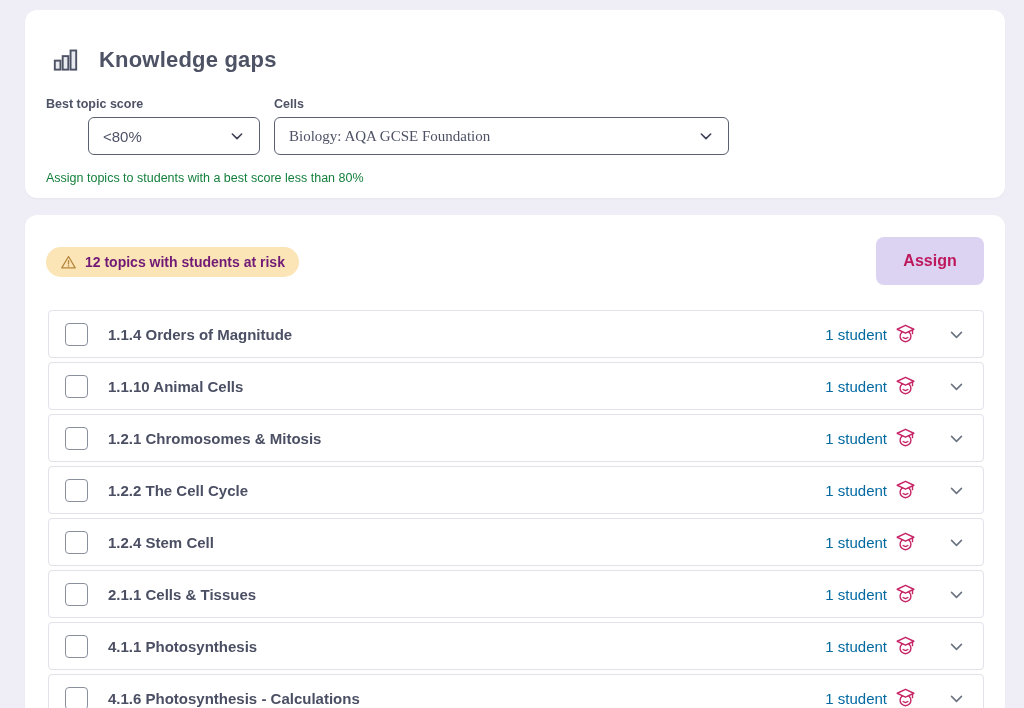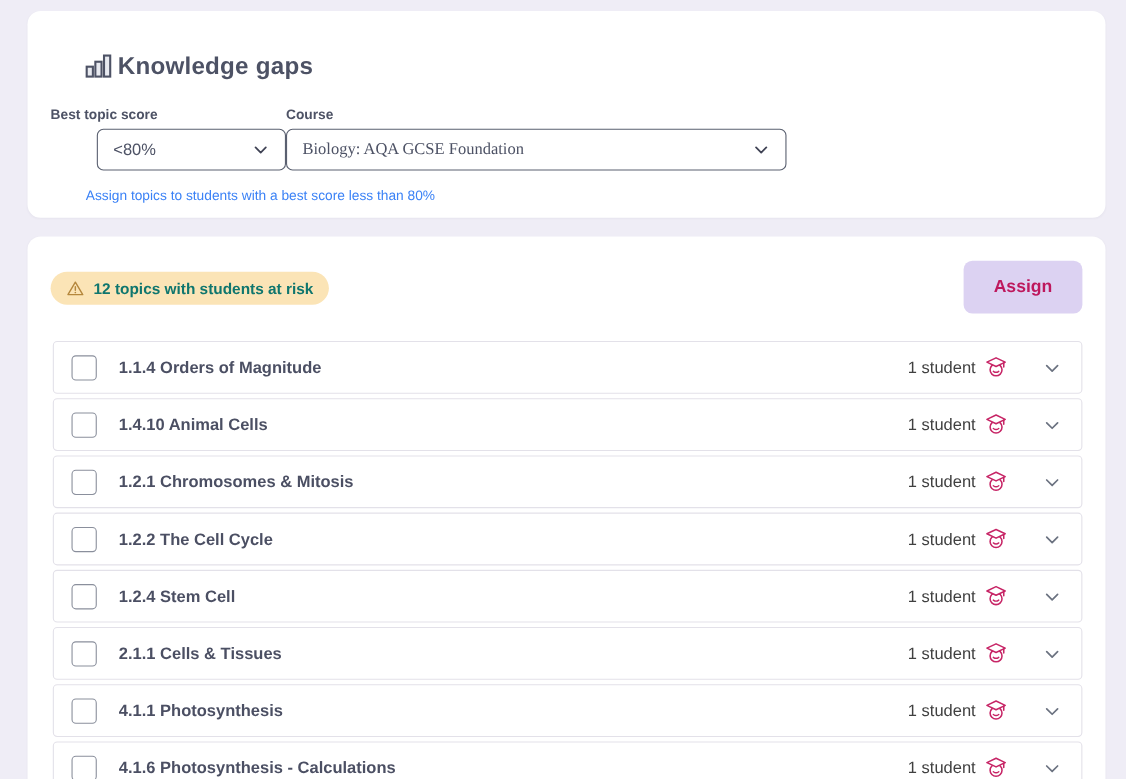--- a/index.html
+++ b/index.html
@@ -18,32 +18,32 @@
     background: #ffffff;
     border-radius: 12px;
     box-shadow: 0 1px 2px rgba(40,40,70,0.04);
   }
   .header-card { top: 10px; height: 188px; }
   .topics-card { top: 215px; height: 620px; }
 
   .title-row {
     display: flex;
     align-items: center;
-    gap: 4px;
+    gap: 20px;
     padding: 36px 0 0 27px;
-    margin-left: 24px;
   }
   .page-title {
     font-size: 22px;
     font-weight: 700;
     color: #4d5265;
     letter-spacing: 0.2px;
   }
   .filters {
     display: flex;
+    gap: 14px;
     padding: 24px 0 0 21px;
   }
   .field-label {
     font-size: 12.5px;
     font-weight: 700;
     color: #4d5265;
     margin-bottom: 6px;
   }
   .select-box {
     display: flex;
@@ -57,40 +57,39 @@
     font-size: 15px;
     color: #4d5265;
     background: #ffffff;
     cursor: pointer;
   }
   .select-score { width: 172px; margin-left: 42px; }
   .select-course { width: 455px; font-family: Liberation Serif, serif; }
   .helper-text {
     padding: 16px 0 0 21px;
     font-size: 12.5px;
-    color: #3b82f6;
-    margin-left: 32px;
+    color: #15803d;
   }
 
   .panel-toolbar {
     position: absolute;
     top: 22px;
     left: 21px;
     right: 21px;
     height: 48px;
   }
   .risk-badge {
     position: absolute;
     left: 0;
     top: 10px;
     display: inline-flex;
     align-items: center;
     gap: 8px;
     background: #fbe4b6;
-    color: #0f766e;
+    color: #701a75;
     font-size: 14px;
     font-weight: 700;
     height: 30px;
     padding: 0 14px;
     border-radius: 15px;
   }
   .assign-btn {
     position: absolute;
     right: 0;
     top: 0;
@@ -137,21 +136,21 @@
     font-size: 15px;
     font-weight: 700;
     color: #4b4f63;
     flex: 1 1 auto;
     white-space: nowrap;
     overflow: hidden;
   }
   .student-count {
     font-size: 15px;
     font-weight: 500;
-    color: #404040;
+    color: #0369a1;
     margin-right: 8px;
     white-space: nowrap;
   }
   .scholar-icon { flex: 0 0 auto; }
   .row-chevron {
     margin-left: 32px;
     margin-right: 4px;
     flex: 0 0 auto;
     cursor: pointer;
   }
@@ -178,21 +177,21 @@
       <div class="select-box select-score">
         <span>&lt;80%</span>
         <span>
           <svg width="16" height="16" viewBox="0 0 24 24">
               <path d="M5 9 L12 16 L19 9" fill="none" stroke="#3f4254" stroke-width="2.4" stroke-linecap="round" stroke-linejoin="round"></path>
             </svg>
         </span>
       </div>
     </div>
     <div>
-      <div class="field-label">Course</div>
+      <div class="field-label">Cells</div>
       <div class="select-box select-course">
         <span>Biology: AQA GCSE Foundation</span>
         <span>
           <svg width="16" height="16" viewBox="0 0 24 24">
               <path d="M5 9 L12 16 L19 9" fill="none" stroke="#3f4254" stroke-width="2.4" stroke-linecap="round" stroke-linejoin="round"></path>
             </svg>
         </span>
       </div>
     </div>
   </div>
@@ -230,21 +229,21 @@
     </span>
     <span class="row-chevron">
       <svg width="17" height="17" viewBox="0 0 24 24">
             <path d="M5 9 L12 16 L19 9" fill="none" stroke="#6b7280" stroke-width="2.2" stroke-linecap="round" stroke-linejoin="round"></path>
           </svg>
     </span>
   </div>
 
   <div class="topic-row">
     <div class="checkbox"></div>
-    <div class="topic-title">1.4.10 Animal Cells</div>
+    <div class="topic-title">1.1.10 Animal Cells</div>
     <div class="student-count">1 student</div>
     <span class="scholar-icon">
       <svg width="21" height="21" viewBox="0 0 24 24">
         <circle cx="12" cy="14" r="6.2" fill="none" stroke="#c72566" stroke-width="1.6"></circle>
         <polygon points="12,1.5 21.5,6 12,10.5 2.5,6" fill="#ffffff" stroke="#c72566" stroke-width="1.6" stroke-linejoin="round"></polygon>
         <line x1="20" y1="7" x2="20" y2="11" stroke="#c72566" stroke-width="1.6" stroke-linecap="round"></line>
         <path d="M9.2 15.5 Q12 17.6 14.8 15.5" fill="none" stroke="#c72566" stroke-width="1.5" stroke-linecap="round"></path>
       </svg>
     </span>
     <span class="row-chevron">

